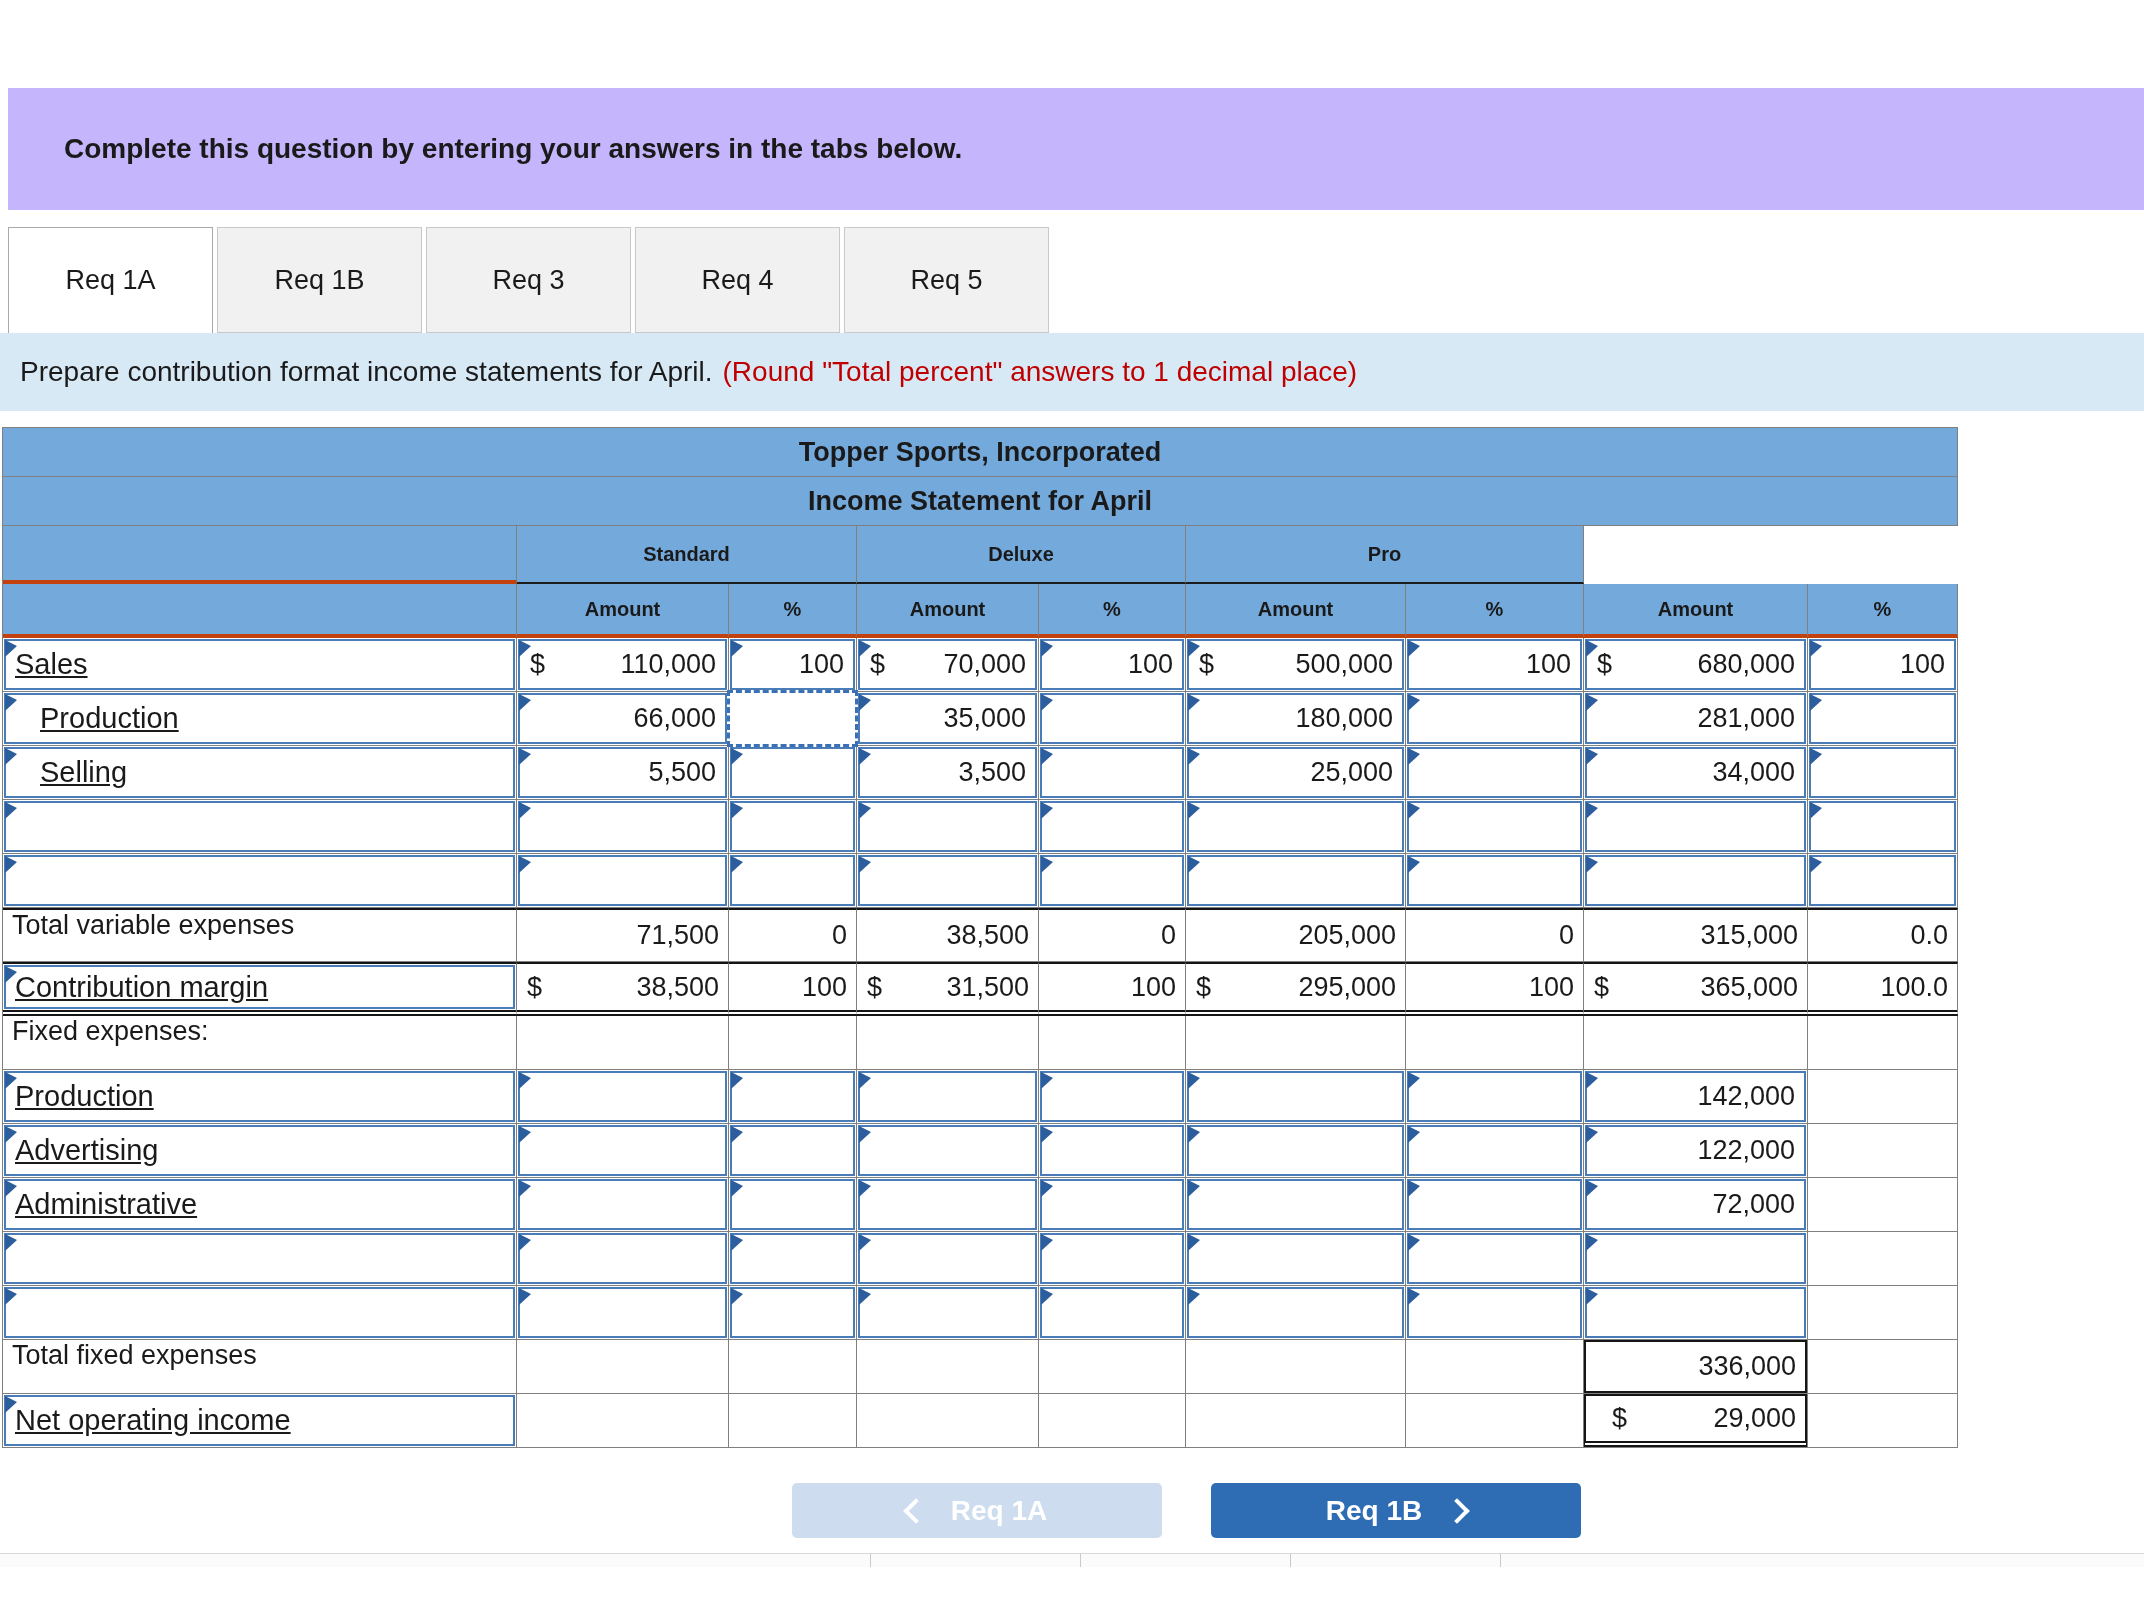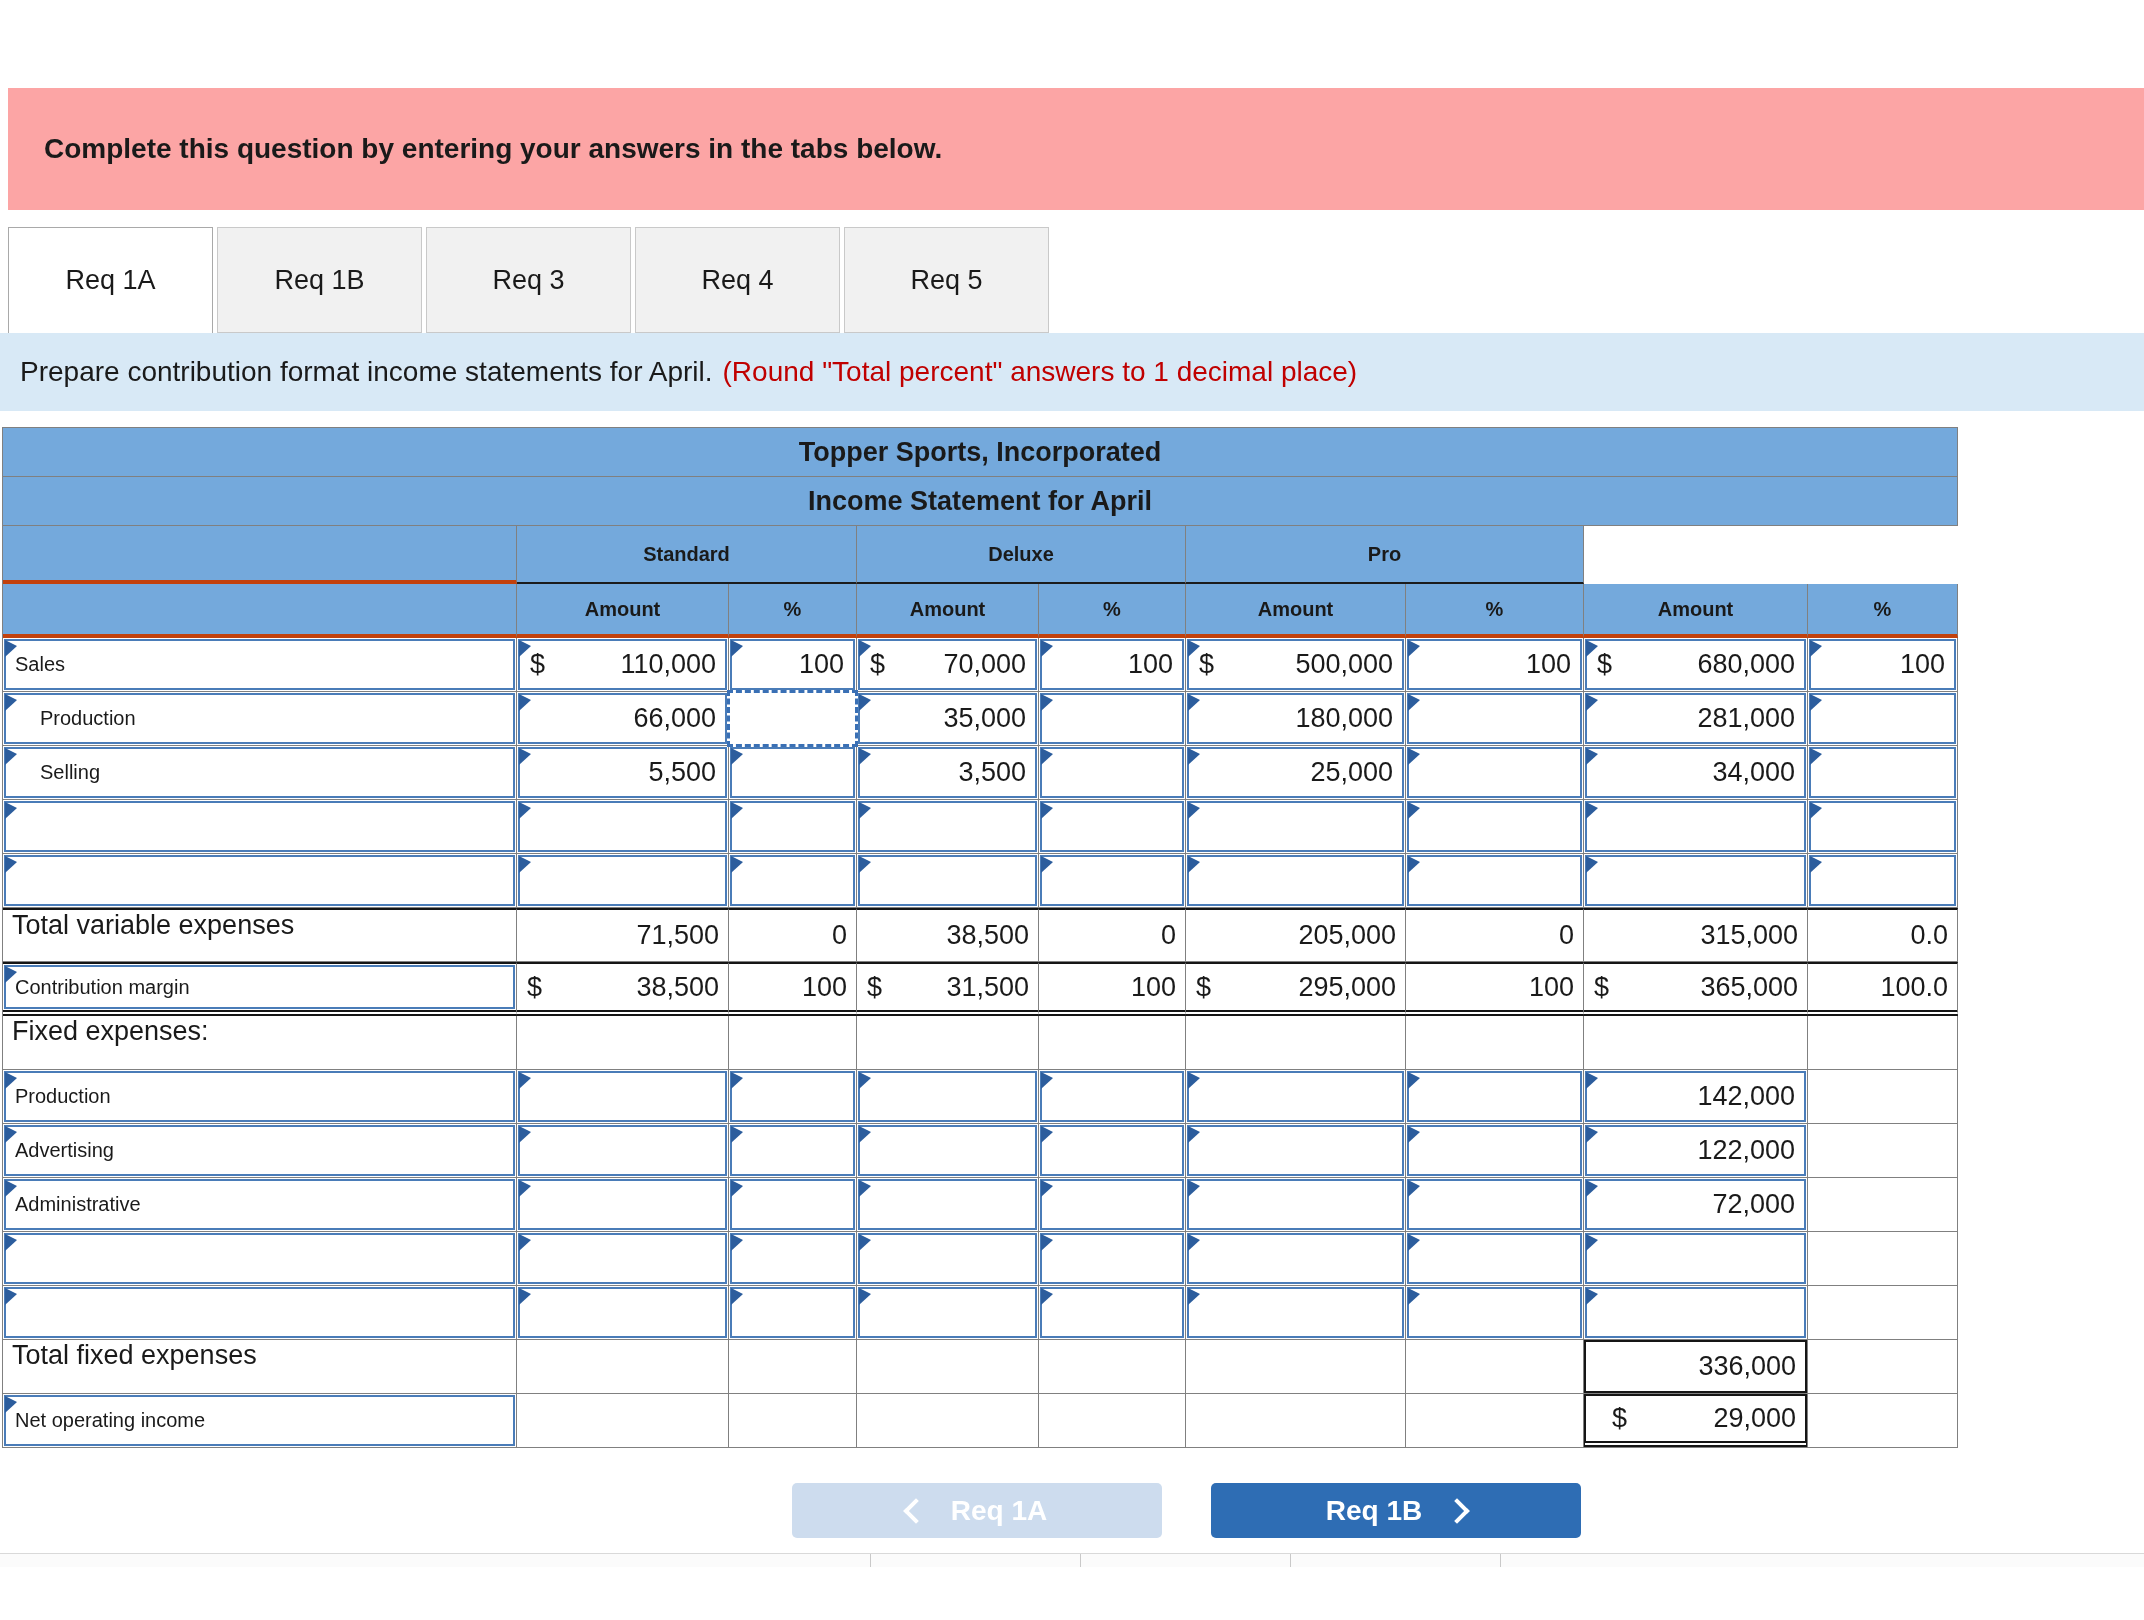--- a/index.html
+++ b/index.html
@@ -1,20 +1,20 @@
 <!DOCTYPE html>
 <html style="--header-blue: #74a9dc; --input-border: #4a7cb8; --flag: #2c5d9d; --note-red: #c00000; --instruction-bg: #d8e9f6; --prev-button: #cddcee; --next-button: #2e6db4;"><head>
 <meta charset="utf-8">
 <style>
   html,body{margin:0;padding:0;}
   body{width:2144px;height:1620px;background:#fff;font-family:"Liberation Sans",sans-serif;color:#1a1a1a;overflow:hidden;}
   .page{position:relative;width:2144px;height:1620px;background:#fff;}
 
   
-  .banner{margin:88px 0 0 8px;height:122px;background:#fca5a5;display:flex;align-items:center;padding-left:36px;box-sizing:border-box;}
+  .banner{margin:88px 0 0 8px;height:122px;background:#c4b5fd;display:flex;align-items:center;padding-left:56px;box-sizing:border-box;}
   .banner span{font-weight:bold;font-size:28px;}
 
   
   .tabbar{margin:17px 0 0 8px;height:106px;display:flex;}
   .tab{width:205px;height:106px;margin-right:4px;box-sizing:border-box;display:flex;align-items:center;justify-content:center;
        font-size:27px;background:#f1f1f1;border:1px solid #c9c9c9;cursor:pointer;}
   .tab.active{background:#fff;border:1px solid #a9a9a9;border-bottom:none;}
 
   
   .instr{height:78px;background:var(--instruction-bg,#d8e9f6);display:flex;align-items:center;padding-left:20px;box-sizing:border-box;font-size:28px;}
@@ -37,21 +37,21 @@
   .t-row.dblbottom .cell{border-bottom:6px double #151515;}
 
   .plainlbl{display:flex;align-items:center;padding-left:9px;font-size:27px;}
 
   .ibox{position:absolute;inset:1px;border:2px solid var(--input-border,#4a7cb8);background:#fff;display:flex;align-items:center;box-sizing:border-box;}
   .ibox.focus{inset:-2px;border:3px dashed #3a70b5;z-index:3;}
   .flag{position:absolute;top:-1px;left:-1px;width:12px;height:17px;background:var(--flag,#2c5d9d);
         clip-path:polygon(0 0,100% 35%,0 100%);}
   .pfx{padding-left:10px;font-size:27px;}
   .val{margin-left:auto;padding-right:9px;font-size:27px;white-space:nowrap;}
-  .lbl{padding-left:9px;font-size:20px;white-space:nowrap;}
+  .lbl{padding-left:9px;font-size:29px;white-space:nowrap;text-decoration:underline;}
   .lbl.indent{padding-left:34px;}
 
   .cbox{position:absolute;inset:0;display:flex;align-items:center;box-sizing:border-box;}
   .cbox.boxed{border:2px solid #151515;padding-left:16px;}
   .cbox.dblb{border-bottom:6px double #151515;}
 
   
   .footer{margin-top:35px;height:55px;display:flex;}
   .btn{width:370px;height:55px;border:none;border-radius:5px;display:flex;align-items:center;justify-content:center;
        font-family:"Liberation Sans",sans-serif;font-size:28px;font-weight:bold;color:#fff;cursor:pointer;}

